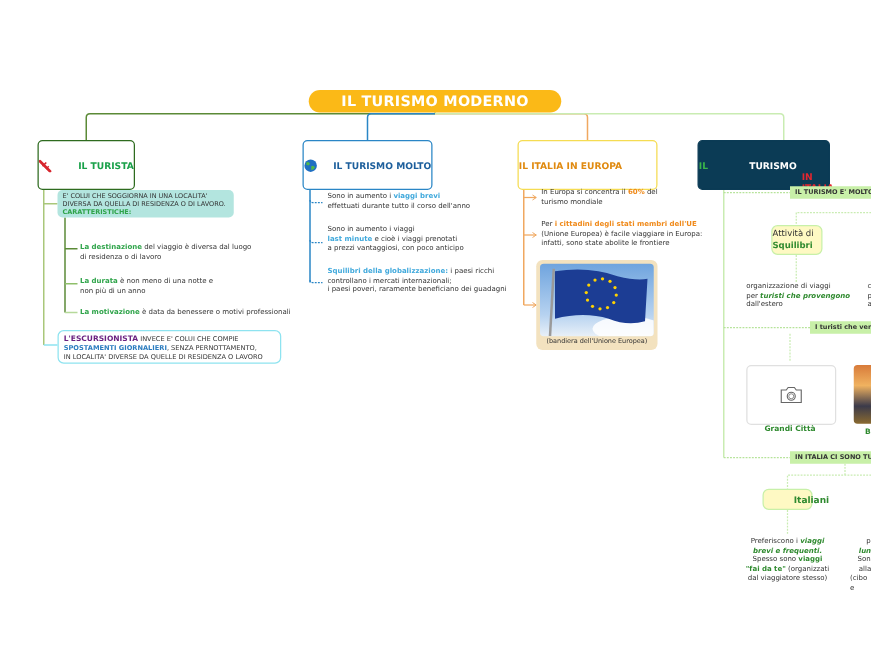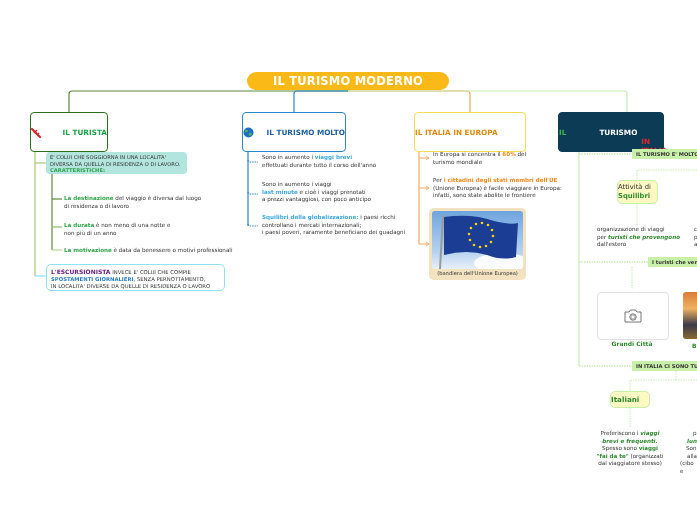--- a/index.html
+++ b/index.html
@@ -212,21 +212,21 @@
     <circle cx="9" cy="8" r="2" fill="none" stroke="#666" stroke-width="0.6"></circle>
   </svg>
 </div>
 <div class="abs" style="left:597px; top:340px; width:70px; text-align:center; font-size:6px; font-weight:bold; color:#2f8a2f;">Grandi Città</div>
 
 <div class="abs" style="left:683px; top:292px; width:14px; height:47px; background:linear-gradient(180deg,#d87b3a 0%,#f0b260 35%,#3b3a4a 70%,#8a6a30 100%); border-radius:3px 0 0 3px;"></div>
 <div class="abs" style="left:692px; top:342px; font-size:6px; font-weight:bold; color:#2f8a2f;">B</div>
 
 <div class="abs label-green" style="left:632px; top:361px; width:70px;">IN ITALIA CI SONO TUR</div>
 
-<div class="abs sub-box" style="left:610px; top:391px; width:40px; height:17px; font-weight:bold; color:#2f8a2f; font-size:7.2px; line-height:15px;">Italiani</div>
+<div class="abs sub-box" style="left:610px; top:391px; width:40px; height:17px; font-weight:bold; color:#2f8a2f; font-size:7.2px; line-height:15px;padding-left:24px;">Italiani</div>
 
 <div class="abs t ctr" style="left:590px; top:430px; width:80px;">
   <span>Preferiscono i </span><span class="gi">viaggi</span><br>
   <span class="gi">brevi e frequenti.</span><br>
   <span>Spesso sono </span><span class="g" style="color:#2f8a2f;">viaggi</span><br>
   <span class="g" style="color:#2f8a2f;">"fai da te"</span><span> (organizzati</span><br>
   <span>dal viaggiatore stesso)</span>
 </div>
 <div class="abs t" style="left:680px; top:430px; text-align:left;">
   <span style="padding-left:13px;">p</span><br>

